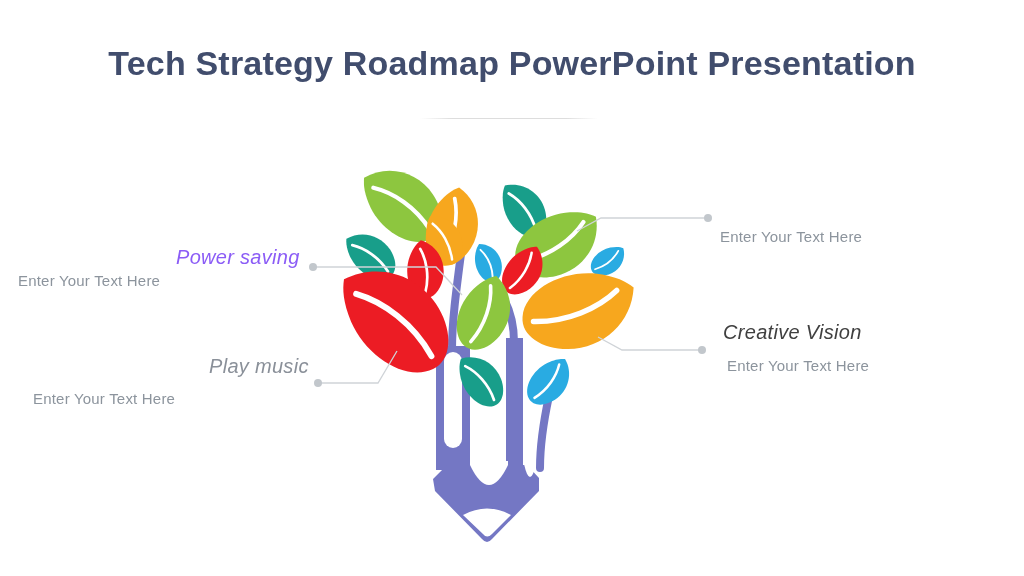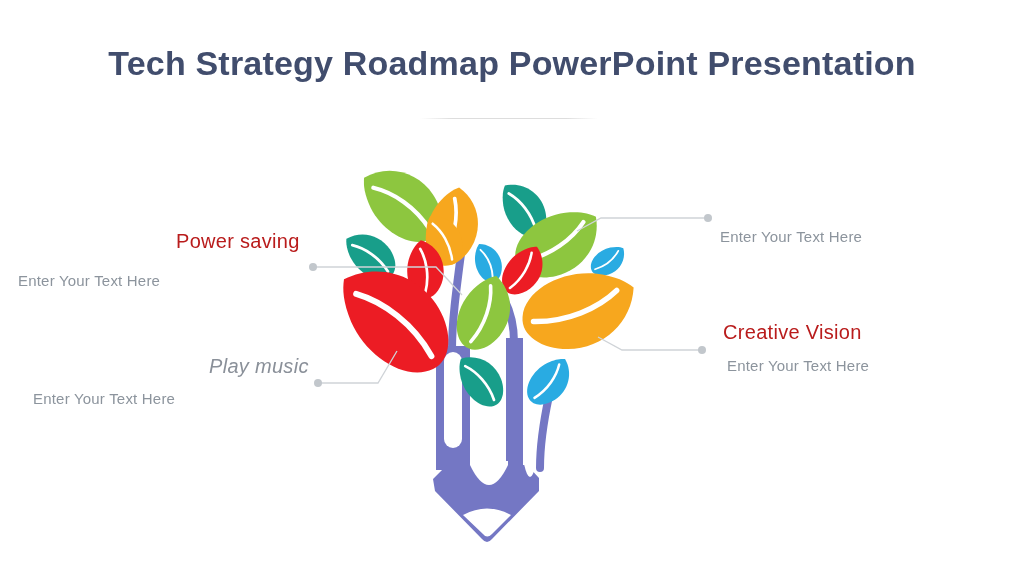--- a/index.html
+++ b/index.html
@@ -146,24 +146,24 @@
           <polyline points="708,218 601,218 577,231" fill="none" stroke="#CFD3D7" stroke-width="1.3"></polyline>
           <circle cx="708" cy="218" r="4" fill="#C2C7CC"></circle>
         </g>
         <g>
           <polyline points="702,350 622,350 598,337" fill="none" stroke="#CFD3D7" stroke-width="1.3"></polyline>
           <circle cx="702" cy="350" r="4" fill="#C2C7CC"></circle>
         </g>
       </g>
   </svg>
 
-  <div class="co-label" style="left: 176px; top: 230px; color: #b91c1c;">Power saving</div>
+  <div class="co-label" style="left: 176px; top: 246px; color: #8b5cf6; font-style: italic;">Power saving</div>
   <div class="co-sub" style="left: 18px; top: 272px; color: rgb(140, 148, 157);">Enter Your Text Here</div>
 
   <div class="co-label" style="left: 209px; top: 355px; color: rgb(138, 144, 153); font-style: italic;">Play music</div>
   <div class="co-sub" style="left: 33px; top: 390px; color: rgb(140, 148, 157);">Enter Your Text Here</div>
 
   <div class="co-sub" style="left: 720px; top: 228px; color: rgb(140, 148, 157);">Enter Your Text Here</div>
 
-  <div class="co-label" style="left: 723px; top: 321px; color: #b91c1c;">Creative Vision</div>
+  <div class="co-label" style="left: 723px; top: 321px; color: #404040; font-style: italic;">Creative Vision</div>
   <div class="co-sub" style="left: 727px; top: 357px; color: rgb(140, 148, 157);">Enter Your Text Here</div>
 
 </div>
 
 </body></html>

